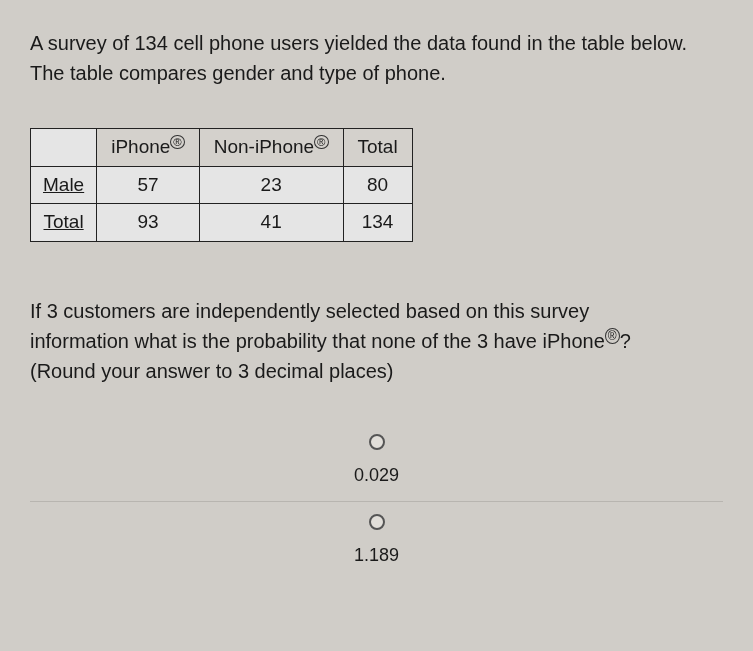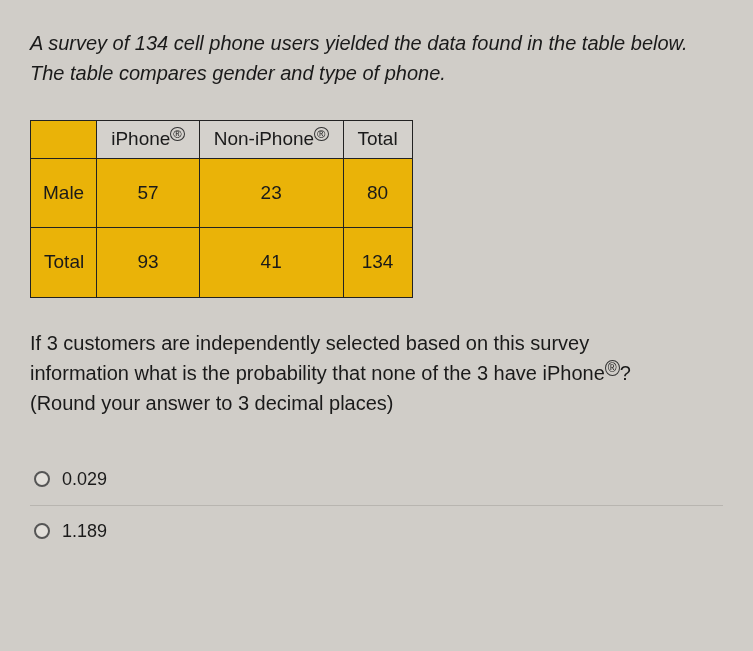--- a/index.html
+++ b/index.html
@@ -6,53 +6,54 @@
     body {
       font-family: Arial, Helvetica, sans-serif;
       background: #d0cdc8;
       width: 753px;
       height: 651px;
       padding: 28px 30px;
       color: #1a1a1a;
       font-size: 20px;
       line-height: 1.5;
     }
-    .intro { margin-bottom: 32px; font-style: italic; }
+    .intro { margin-bottom: 40px; }
     table {
       border-collapse: collapse;
-      margin-bottom: 30px;
-      background: #eab308;
+      margin-bottom: 54px;
+      background: #e5e5e5;
     }
     th, td {
       border: 1px solid #222;
       padding: 4px 14px;
       text-align: center;
       font-weight: normal;
       font-size: 19px;
     }
     th { background: #d4d1cc; }
-    td.rowhead { text-align: right; padding: 20px 12px; }
+    td.rowhead { text-align: center; padding: 4px 12px; text-decoration: underline; }
     td.blank { border: 1px solid #222; }
     .sup {
       font-size: 0.6em;
       vertical-align: super;
       border: 1px solid #333;
       border-radius: 50%;
       padding: 0 2px;
       line-height: 1;
     }
     .question { margin-bottom: 36px; }
     .options { }
     .option {
       display: flex;
       align-items: center;
       gap: 12px;
       padding: 12px 4px;
       border-bottom: 1px solid #b8b5b0;
       font-size: 18px;
+      flex-direction: column;
     }
     .option:last-child { border-bottom: none; }
     .radio {
       width: 16px;
       height: 16px;
       border: 2px solid #555;
       border-radius: 50%;
       flex-shrink: 0;
       background: #e2dfda;
     }

